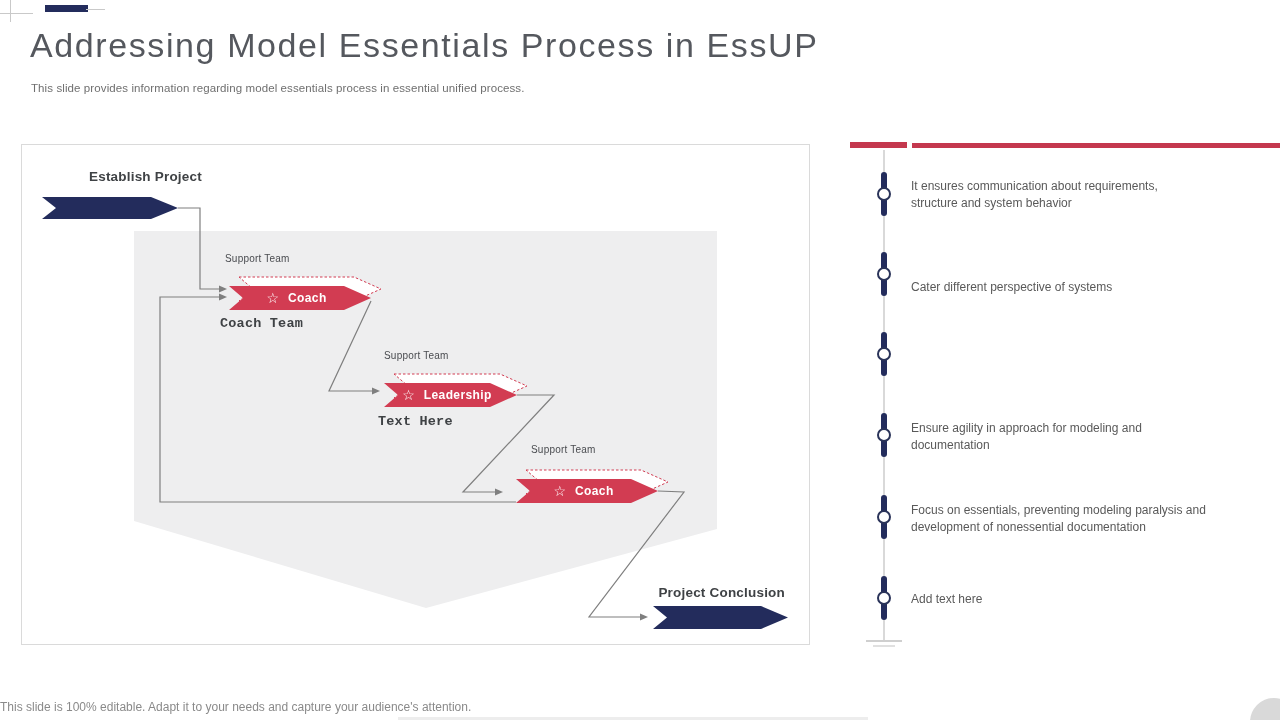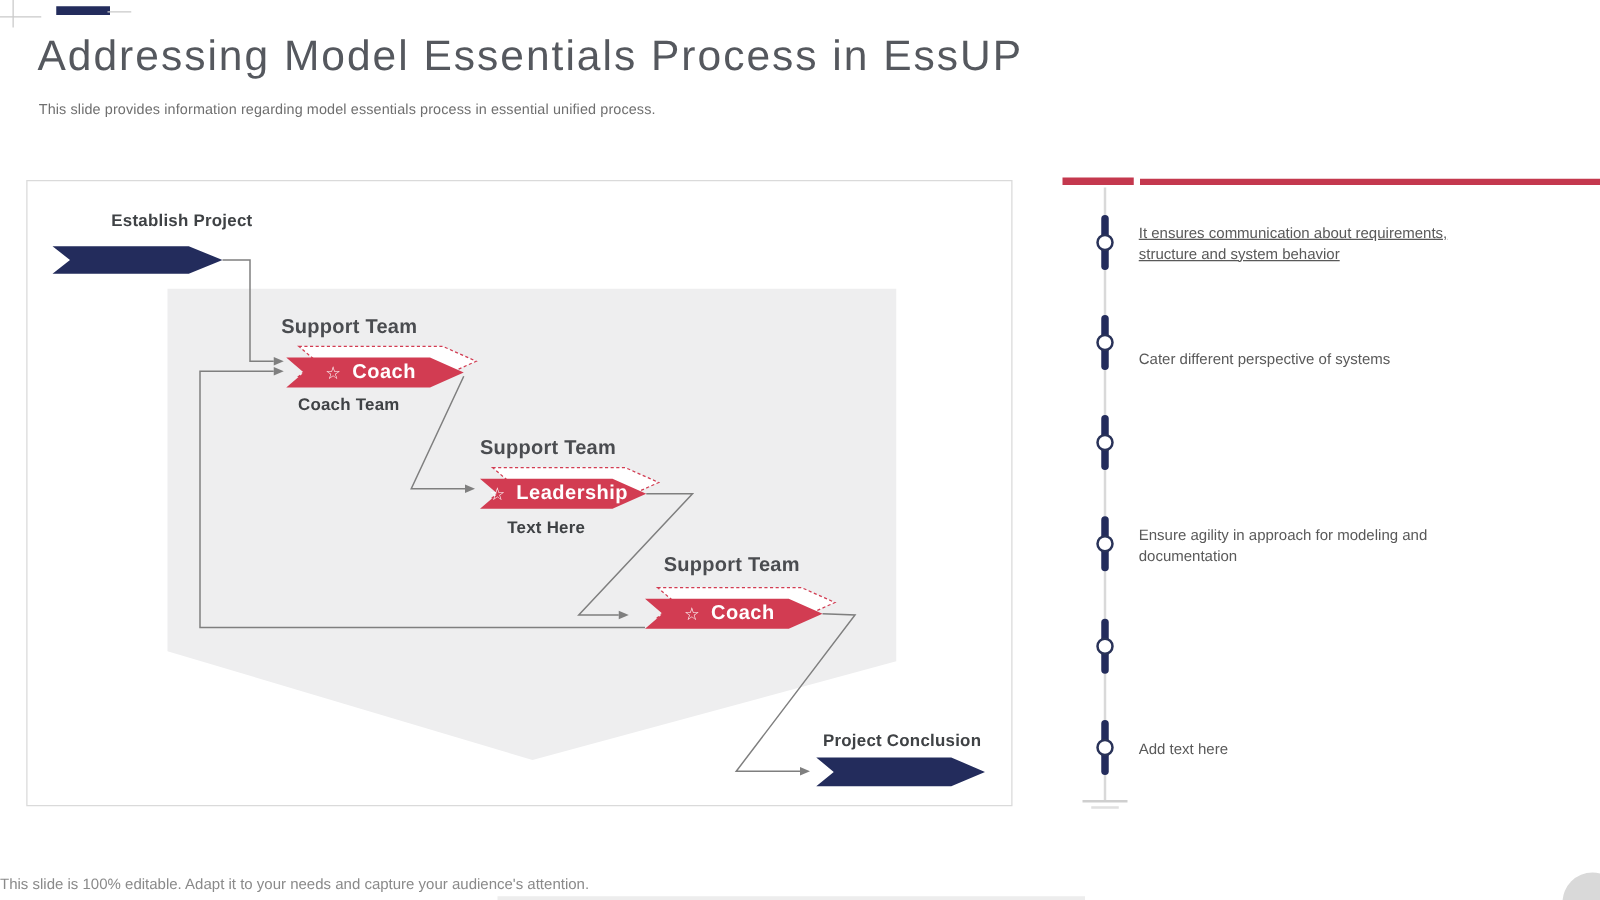--- a/index.html
+++ b/index.html
@@ -16,26 +16,26 @@
   .title{left:30px;top:26px;width:900px;font-size:34px;font-weight:400;color:#55585E;
          letter-spacing:1.6px;white-space:nowrap;}
   .subtitle{left:31px;top:82px;font-size:11.5px;color:#6F6F6F;letter-spacing:0.1px;}
 
   
   .flow-box{left:21px;top:144px;width:787px;height:499px;border:1px solid #DADADA;background:#fff;}
   .flow-box svg{position:absolute;left:0;top:0;}
 
   .flbl{position:absolute;color:#3F4245;}
   .lbl-name{font-size:13.5px;font-weight:bold;letter-spacing:0.2px;}
-  .lbl-support{font-size:16px;font-weight:bold;color:#4A4C50;letter-spacing:0.2px;}
+  .lbl-support{font-size:10px;font-weight:normal;color:#4A4C50;letter-spacing:0.2px;}
   .badge{position:absolute;height:24px;display:flex;align-items:center;justify-content:center;
          gap:9px;color:#ffffff;}
   .badge .star{font-size:14px;line-height:1;margin-top:-1px;}
-  .badge .txt{font-size:16px;font-weight:bold;letter-spacing:0.4px;}
-  .center{text-align:center;}
+  .badge .txt{font-size:12px;font-weight:bold;letter-spacing:0.4px;}
+  .center{text-align:left;font-family:Liberation Mono, monospace;}
   .right{text-align:right;}
 
   
   .red-bar-short{left:850px;top:142px;width:57px;height:6px;background:#C4384E;}
   .red-bar-long{left:912px;top:143px;width:368px;height:5px;background:#C4384E;}
   .tl-line{left:883px;top:150px;width:1.5px;height:491px;background:#D9D9D9;}
   .tl-end1{left:866px;top:640px;width:36px;height:2px;background:#CFCFCF;}
   .tl-end2{left:873px;top:645px;width:22px;height:2px;background:#E0E0E0;}
   .tl-bar{position:absolute;left:881px;width:6px;height:44px;background:#232C5C;border-radius:3px;}
   .tl-dot{position:absolute;left:877px;width:10px;height:10px;border-radius:50%;
@@ -118,35 +118,36 @@
   </div>
 
   <div class="abs red-bar-short"></div>
   <div class="abs red-bar-long"></div>
   <div class="abs tl-line"></div>
   <div class="abs tl-end1"></div>
   <div class="abs tl-end2"></div>
 
   <div class="tl-bar" style="top:172px;"></div>
   <div class="tl-dot" style="top:187px;"></div>
-  <div class="tl-text" style="top:178px;width:285px;text-decoration:underline;">It ensures communication about requirements, structure and system behavior</div>
+  <div class="tl-text" style="top:178px;width:285px;">It ensures communication about requirements, structure and system behavior</div>
 
   <div class="tl-bar" style="top:252px;"></div>
   <div class="tl-dot" style="top:267px;"></div>
   <div class="tl-text" style="top:279px;width:320px;">Cater different perspective of systems</div>
 
   <div class="tl-bar" style="top:332px;"></div>
   <div class="tl-dot" style="top:347px;"></div>
 
   <div class="tl-bar" style="top:413px;"></div>
   <div class="tl-dot" style="top:428px;"></div>
   <div class="tl-text" style="top:420px;width:275px;">Ensure agility in approach for modeling and documentation</div>
 
   <div class="tl-bar" style="top:495px;"></div>
   <div class="tl-dot" style="top:510px;"></div>
+  <div class="tl-text" style="top:502px;width:310px;">Focus on essentials, preventing modeling paralysis and development of nonessential documentation</div>
 
   <div class="tl-bar" style="top:576px;"></div>
   <div class="tl-dot" style="top:591px;"></div>
   <div class="tl-text" style="top:591px;width:320px;">Add text here</div>
 
   <div class="abs footer">This slide is 100% editable. Adapt it to your needs and capture your audience's attention.</div>
   <div class="abs footer-ghost"></div>
   <div class="abs corner-blob"></div>
 </div>
 

